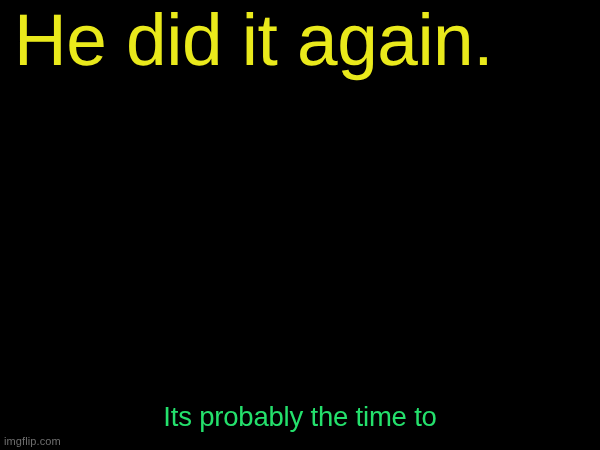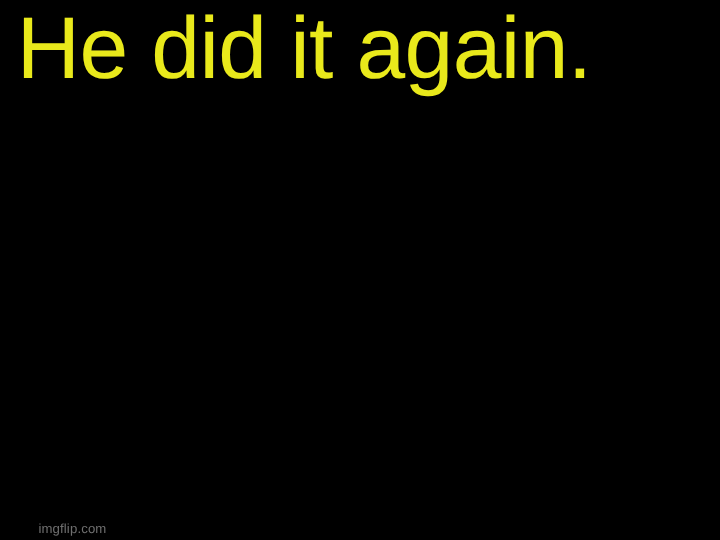--- a/index.html
+++ b/index.html
@@ -61,28 +61,28 @@
   .watermark {
     position: absolute;
     left: 4px;
     bottom: 2px;
     color: #6f6f6f;
     font-family: "Liberation Sans", sans-serif;
     font-size: 11px;
     line-height: 13px;
     font-weight: 400;
     letter-spacing: 0.1px;
-    margin-left: 28px;
   }
 </style>
 </head>
 <body>
 
 <div id="meme-canvas">
 
   <div class="caption-top">He did it again.</div>
 
   <div class="caption-bottom">
+    <span class="line">Its probably the time to</span>
   </div>
 
   <div class="watermark">imgflip.com</div>
 
 </div>
 
 </body></html>

